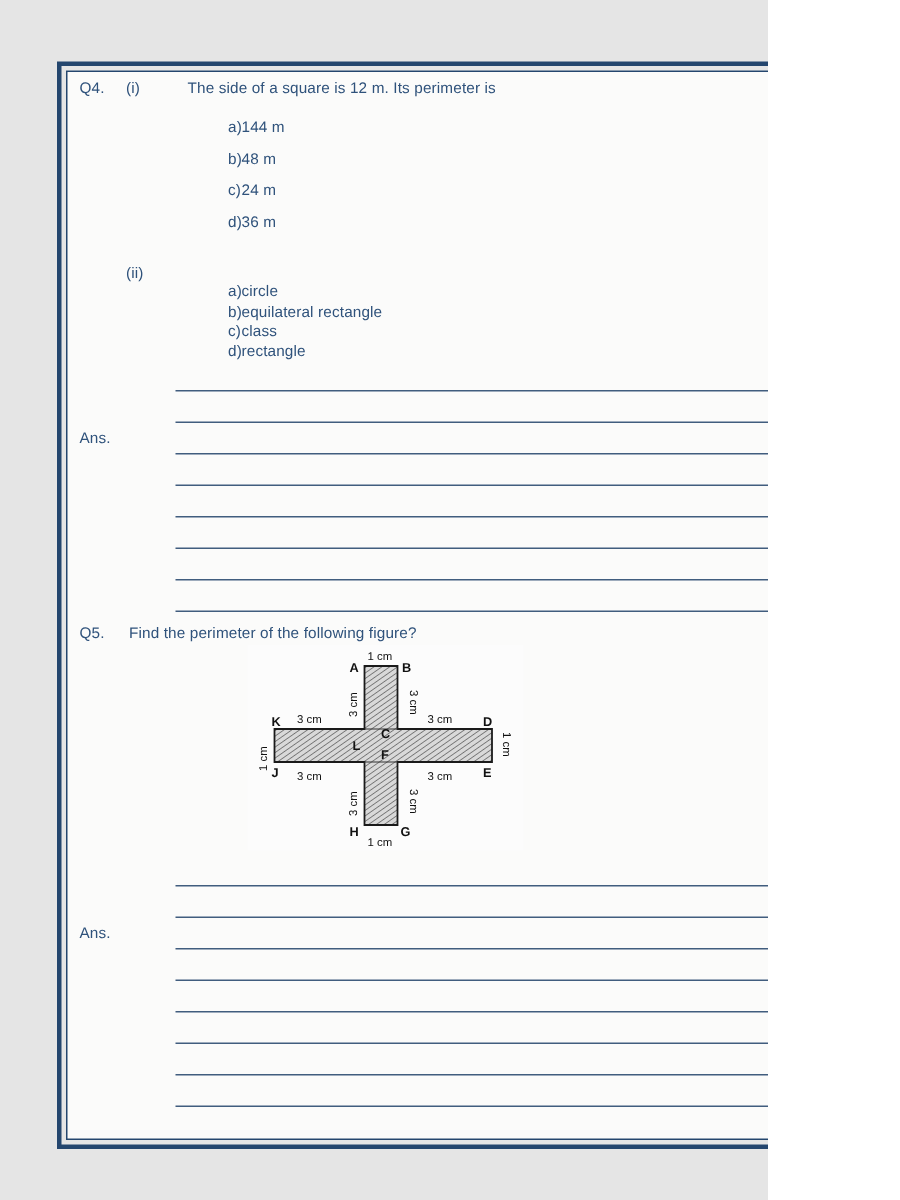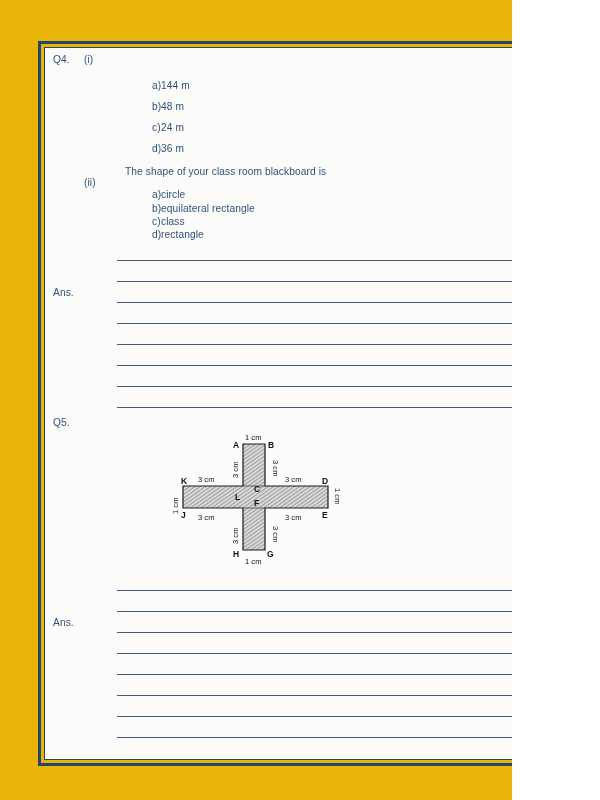--- a/index.html
+++ b/index.html
@@ -6,21 +6,21 @@
   * { box-sizing: border-box; }
   html, body {
     margin: 0; padding: 0;
     width: 600px; height: 800px;
     background: #ffffff;
     font-family: "Liberation Sans", sans-serif;
   }
   #page {
     position: relative;
     width: 512px; height: 800px;
-    background: #eab308;
+    background: #e5e5e5;
     overflow: hidden;
   }
   
   .outer-border {
     position: absolute;
     left: 38px; top: 41px;
     width: 521px; height: 725px;
     border: 3px solid #24466e;
     background: transparent;
   }
@@ -76,32 +76,32 @@
 
 <div id="page">
 
   <div class="outer-border"></div>
   <div class="inner-border"></div>
 
   <div class="content">
 
     <span class="txt qnum" style="top:5px;">Q4.</span>
     <span class="txt rnum" style="top:5px;">(i)</span>
+    <span class="txt qbody" style="top:5px;">The side of a square is 12 m. Its perimeter is</span>
 
     <span class="txt optlt" style="top:31px;">a)</span>
     <span class="txt optvl" style="top:31px;">144 m</span>
     <span class="txt optlt" style="top:52px;">b)</span>
     <span class="txt optvl" style="top:52px;">48 m</span>
     <span class="txt optlt" style="top:73px;">c)</span>
     <span class="txt optvl" style="top:73px;">24 m</span>
     <span class="txt optlt" style="top:94px;">d)</span>
     <span class="txt optvl" style="top:94px;text-align:right;">36 m</span>
 
     <span class="txt rnum" style="top:128px;">(ii)</span>
-    <span class="txt qbody" style="top:117px;">The shape of your class room blackboard is</span>
 
     <span class="txt optlt" style="top:140px;">a)</span>
     <span class="txt optvl" style="top:140px;">circle</span>
     <span class="txt optlt" style="top:154px;">b)</span>
     <span class="txt optvl" style="top:154px;">equilateral rectangle</span>
     <span class="txt optlt" style="top:167px;">c)</span>
     <span class="txt optvl" style="top:167px;">class</span>
     <span class="txt optlt" style="top:180px;">d)</span>
     <span class="txt optvl" style="top:180px;">rectangle</span>
 
@@ -111,20 +111,21 @@
       <div class="ruleline" style="top:233px;"></div>
       <div class="ruleline" style="top:254px;"></div>
       <div class="ruleline" style="top:275px;"></div>
       <div class="ruleline" style="top:296px;"></div>
       <div class="ruleline" style="top:317px;"></div>
       <div class="ruleline" style="top:338px;"></div>
       <div class="ruleline" style="top:359px;"></div>
     </div>
 
     <span class="txt qnum" style="top:368px;">Q5.</span>
+    <span class="txt qbody" style="left:41px; top:368px;">Find the perimeter of the following figure?</span>
 
     <div class="figure-box">
       <svg class="fig-svg" viewBox="0 0 184 137" xmlns="http://www.w3.org/2000/svg">
         <defs>
           <pattern id="hatch" width="3" height="3" patternTransform="rotate(55)" patternUnits="userSpaceOnUse">
             <rect width="3" height="3" fill="#d9d9d9"></rect>
             <line x1="0" y1="0" x2="0" y2="3" stroke="#6b6b6b" stroke-width="1.1"></line>
           </pattern>
         </defs>
 

